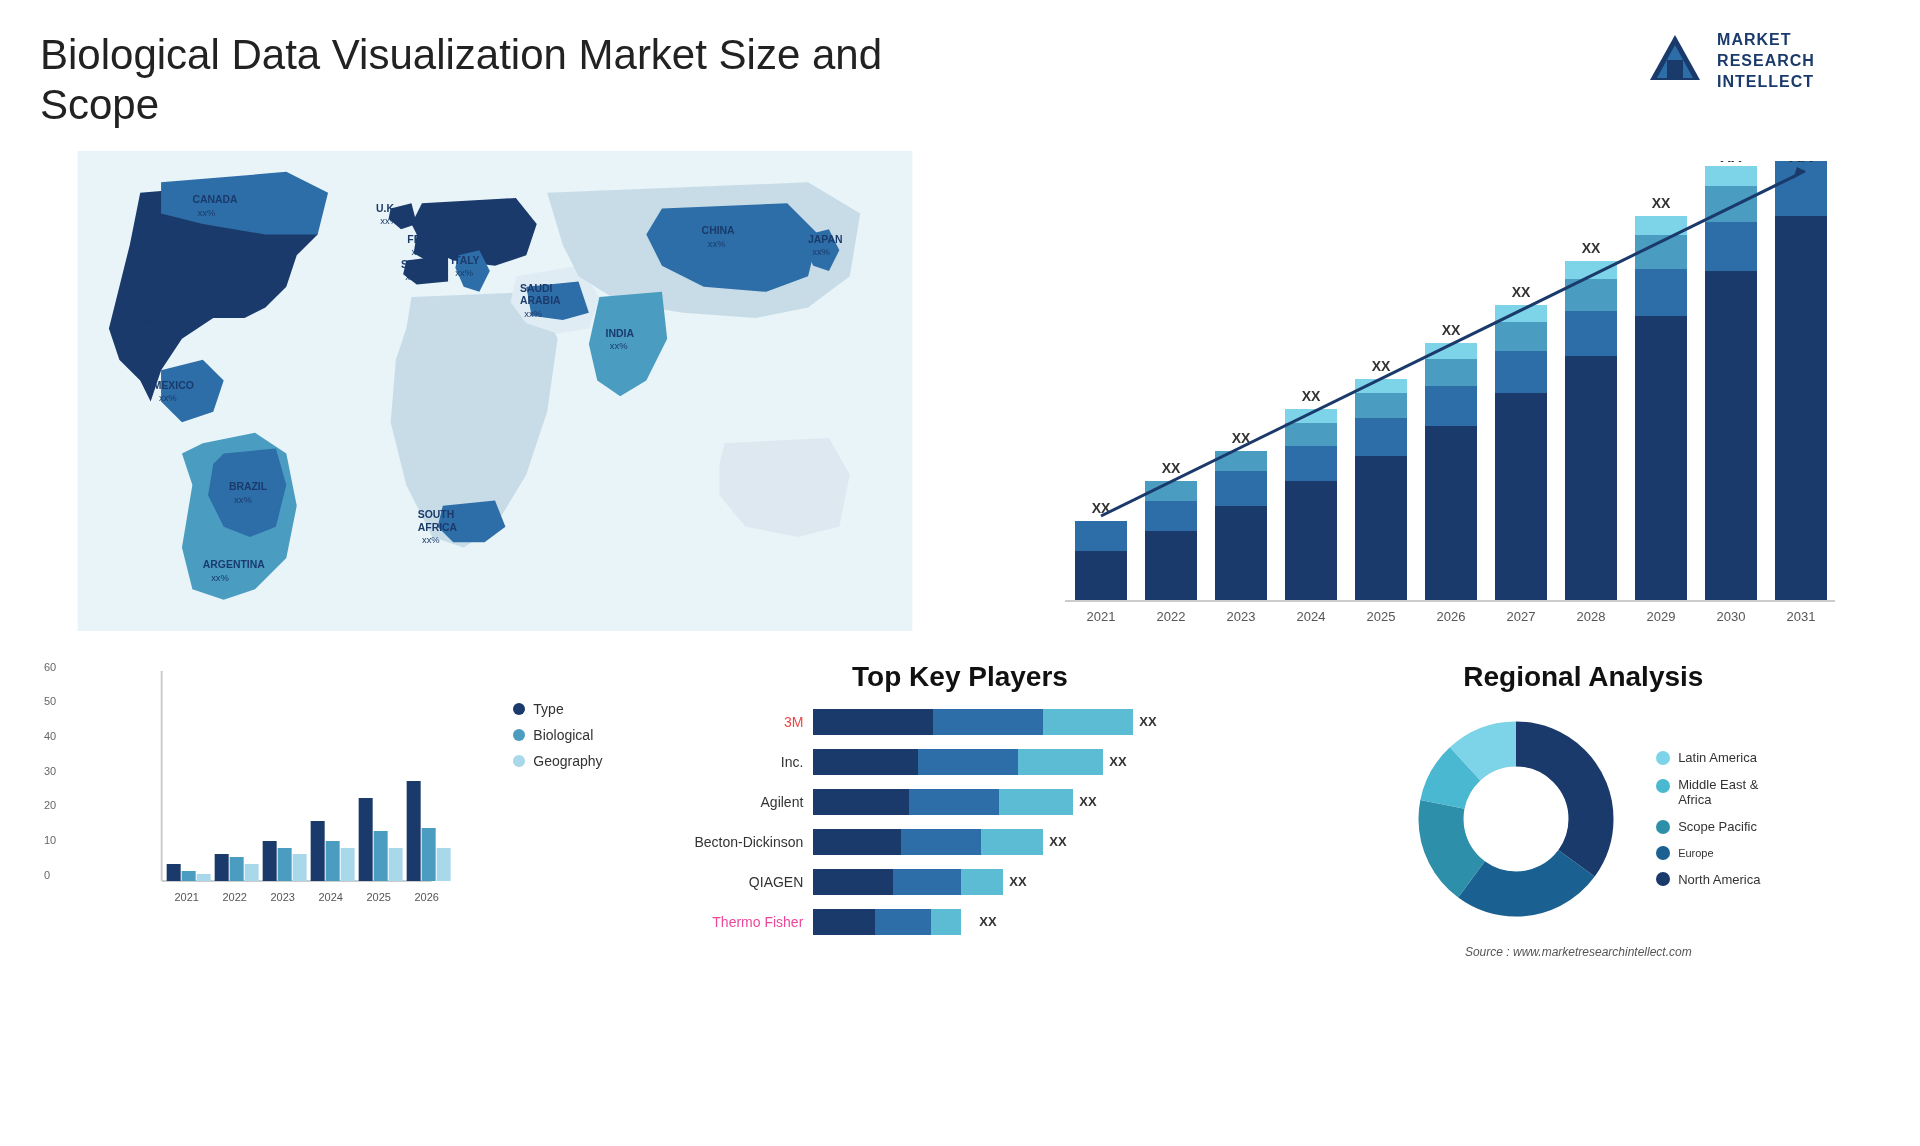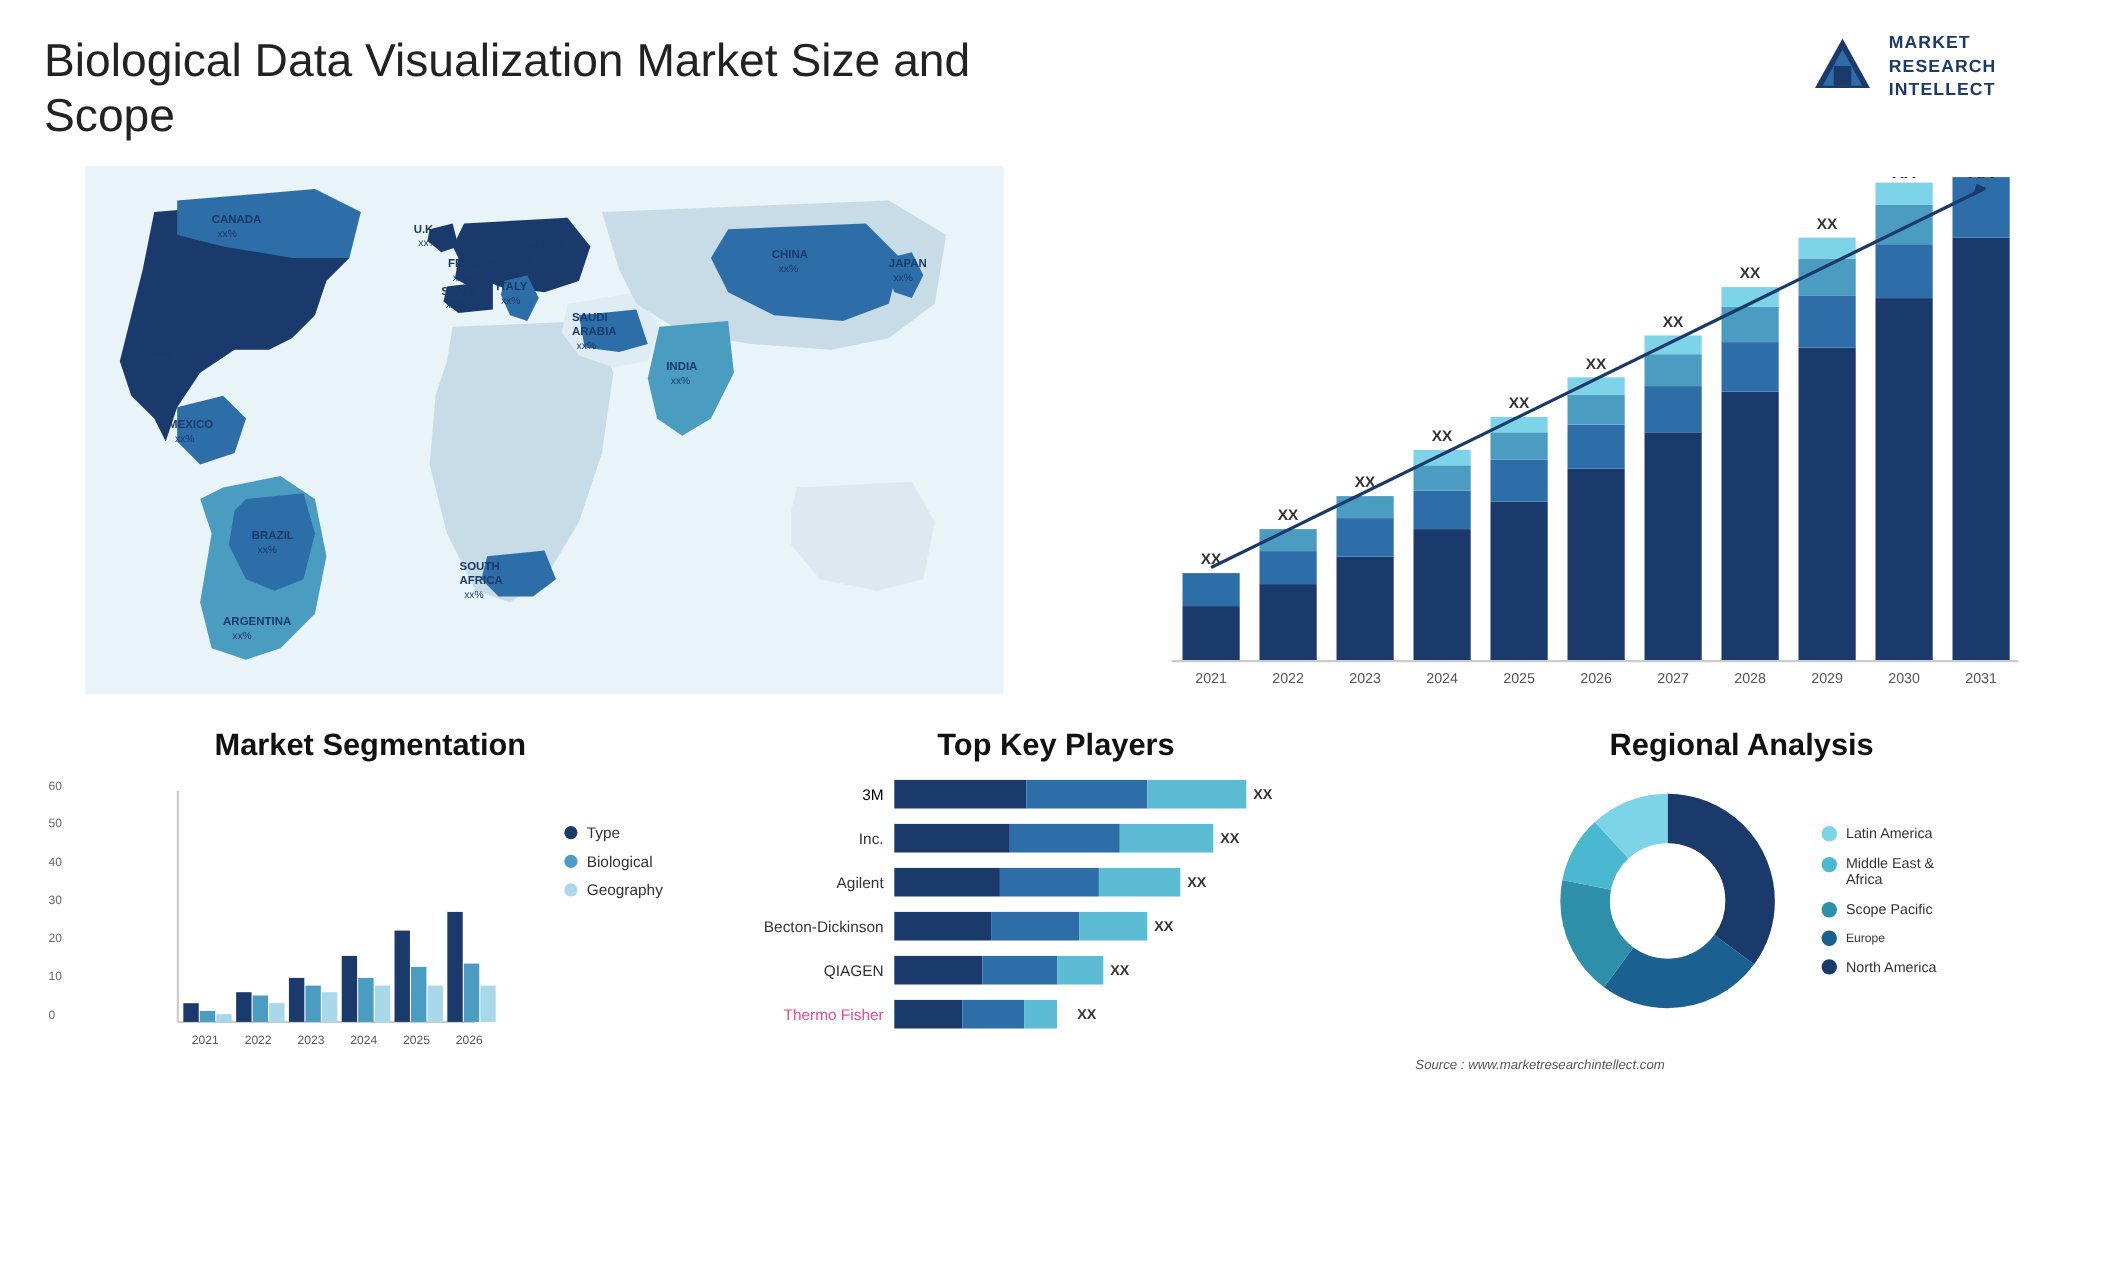--- a/index.html
+++ b/index.html
@@ -263,21 +263,20 @@
       <text x="616" y="460" text-anchor="middle" font-size="13" fill="#555">2029</text>
       <text x="686" y="460" text-anchor="middle" font-size="13" fill="#555">2030</text>
       <text x="756" y="460" text-anchor="middle" font-size="13" fill="#555">2031</text>
     </svg>
   </div>
 </div>
 
 <div style="display:grid; grid-template-columns:1fr 1fr 1fr; padding:10px 40px 10px 40px; gap:30px;">
 
   <div>
-    <h2 class="section-title">Market Segmentation</h2>
     <div style="display:flex; gap:20px; align-items:flex-start;">
 
       <div style="position:relative; flex:1;">
 
         <div style="position:absolute;left:0;top:0;height:220px;display:flex;flex-direction:column-reverse;justify-content:space-between;padding:0 4px;width:30px;">
           <span style="font-size:11px;color:#666;">0</span>
           <span style="font-size:11px;color:#666;">10</span>
           <span style="font-size:11px;color:#666;">20</span>
           <span style="font-size:11px;color:#666;">30</span>
           <span style="font-size:11px;color:#666;">40</span>
@@ -339,21 +338,21 @@
         </div>
       </div>
     </div>
   </div>
 
   <div>
     <h2 class="section-title">Top Key Players</h2>
     <div style="display:flex;flex-direction:column;gap:14px;margin-top:10px;">
 
       <div style="display:flex;align-items:center;gap:10px;">
-        <span style="width:140px;font-size:14px;color:#000000;text-align:right;">3M</span>
+        <span style="width:140px;font-size:14px;color:#ef4444;text-align:right;">3M</span>
         <div style="display:flex;align-items:center;gap:6px;flex:1;">
           <div style="display:flex;height:26px;width:320px;">
             <div style="width:120px;background:#1a3a6b;height:26px;"></div>
             <div style="width:110px;background:#2d6ea8;height:26px;"></div>
             <div style="width:90px;background:#5bbcd4;height:26px;"></div>
           </div>
           <span style="font-size:13px;font-weight:600;color:#333;">XX</span>
         </div>
       </div>
 
@@ -457,16 +456,16 @@
           <div style="width:14px;height:14px;border-radius:50%;background:#1a6090;"></div>
           <span style="font-size:11px;color:#333;">Europe</span>
         </div>
         <div style="display:flex;align-items:flex-start;gap:8px;">
           <div style="width:14px;height:14px;border-radius:50%;background:#1a3a6b;"></div>
           <span style="font-size:13px;color:#333;">North America</span>
         </div>
       </div>
     </div>
 
-    <div style="text-align:left;font-size:12px;color:#555;font-style:italic;margin-top:32px;padding-right:10px;">Source : www.marketresearchintellect.com</div>
+    <div style="text-align:center;font-size:12px;color:#555;font-style:italic;margin-top:16px;padding-right:10px;">Source : www.marketresearchintellect.com</div>
   </div>
 
 </div>
 
 </body></html>

